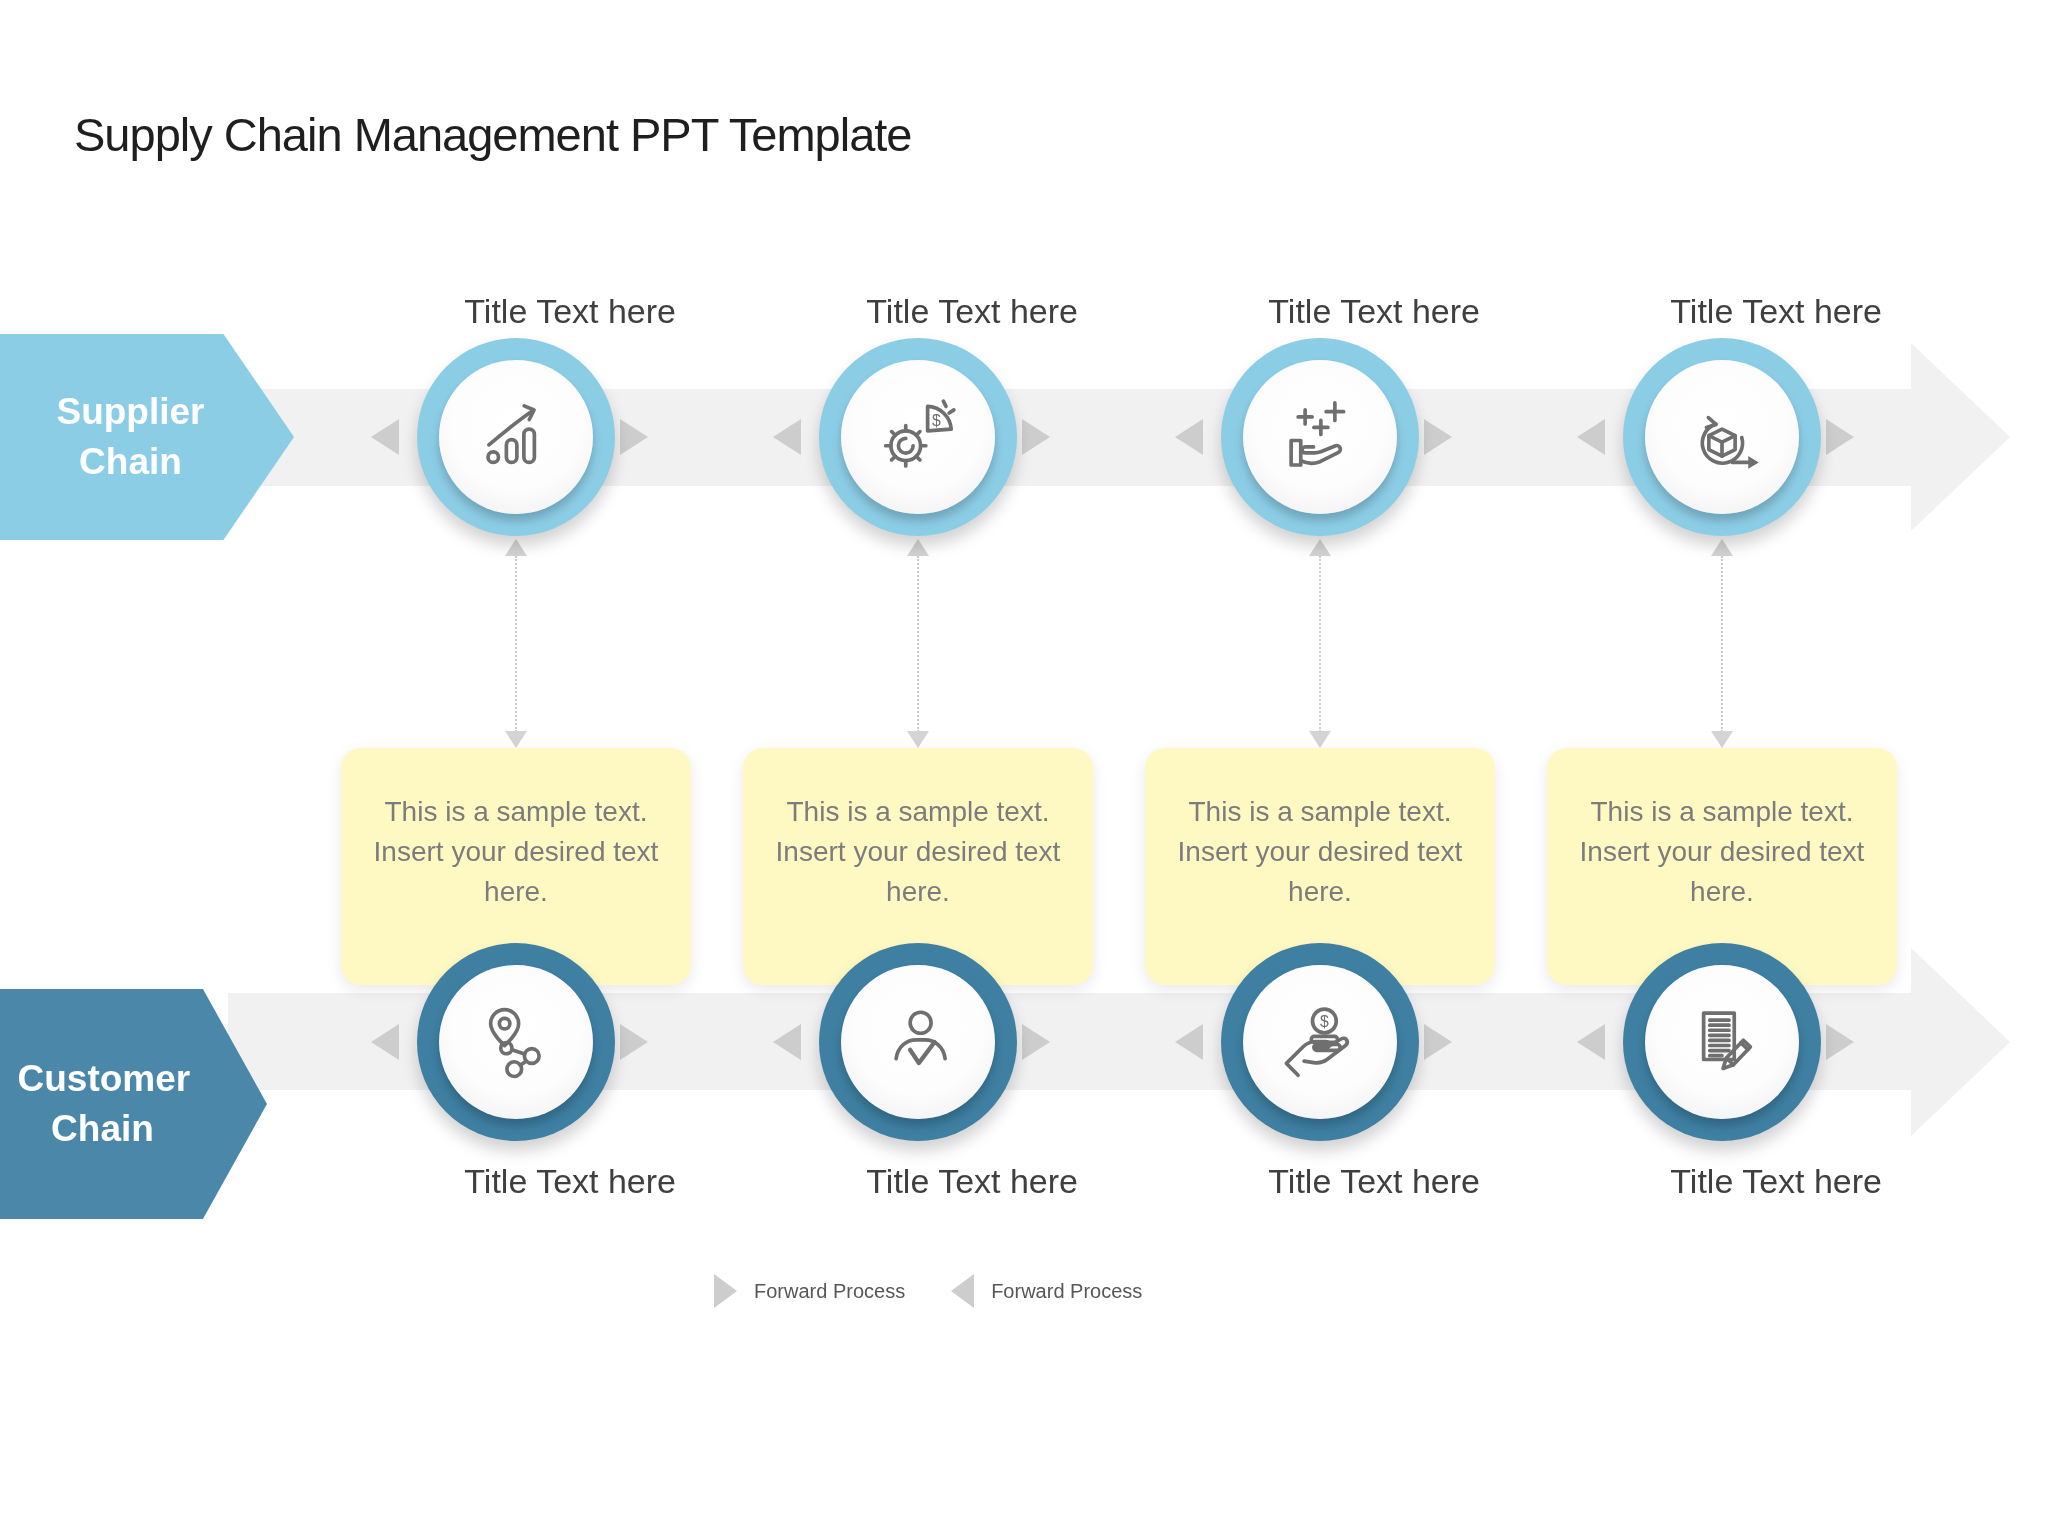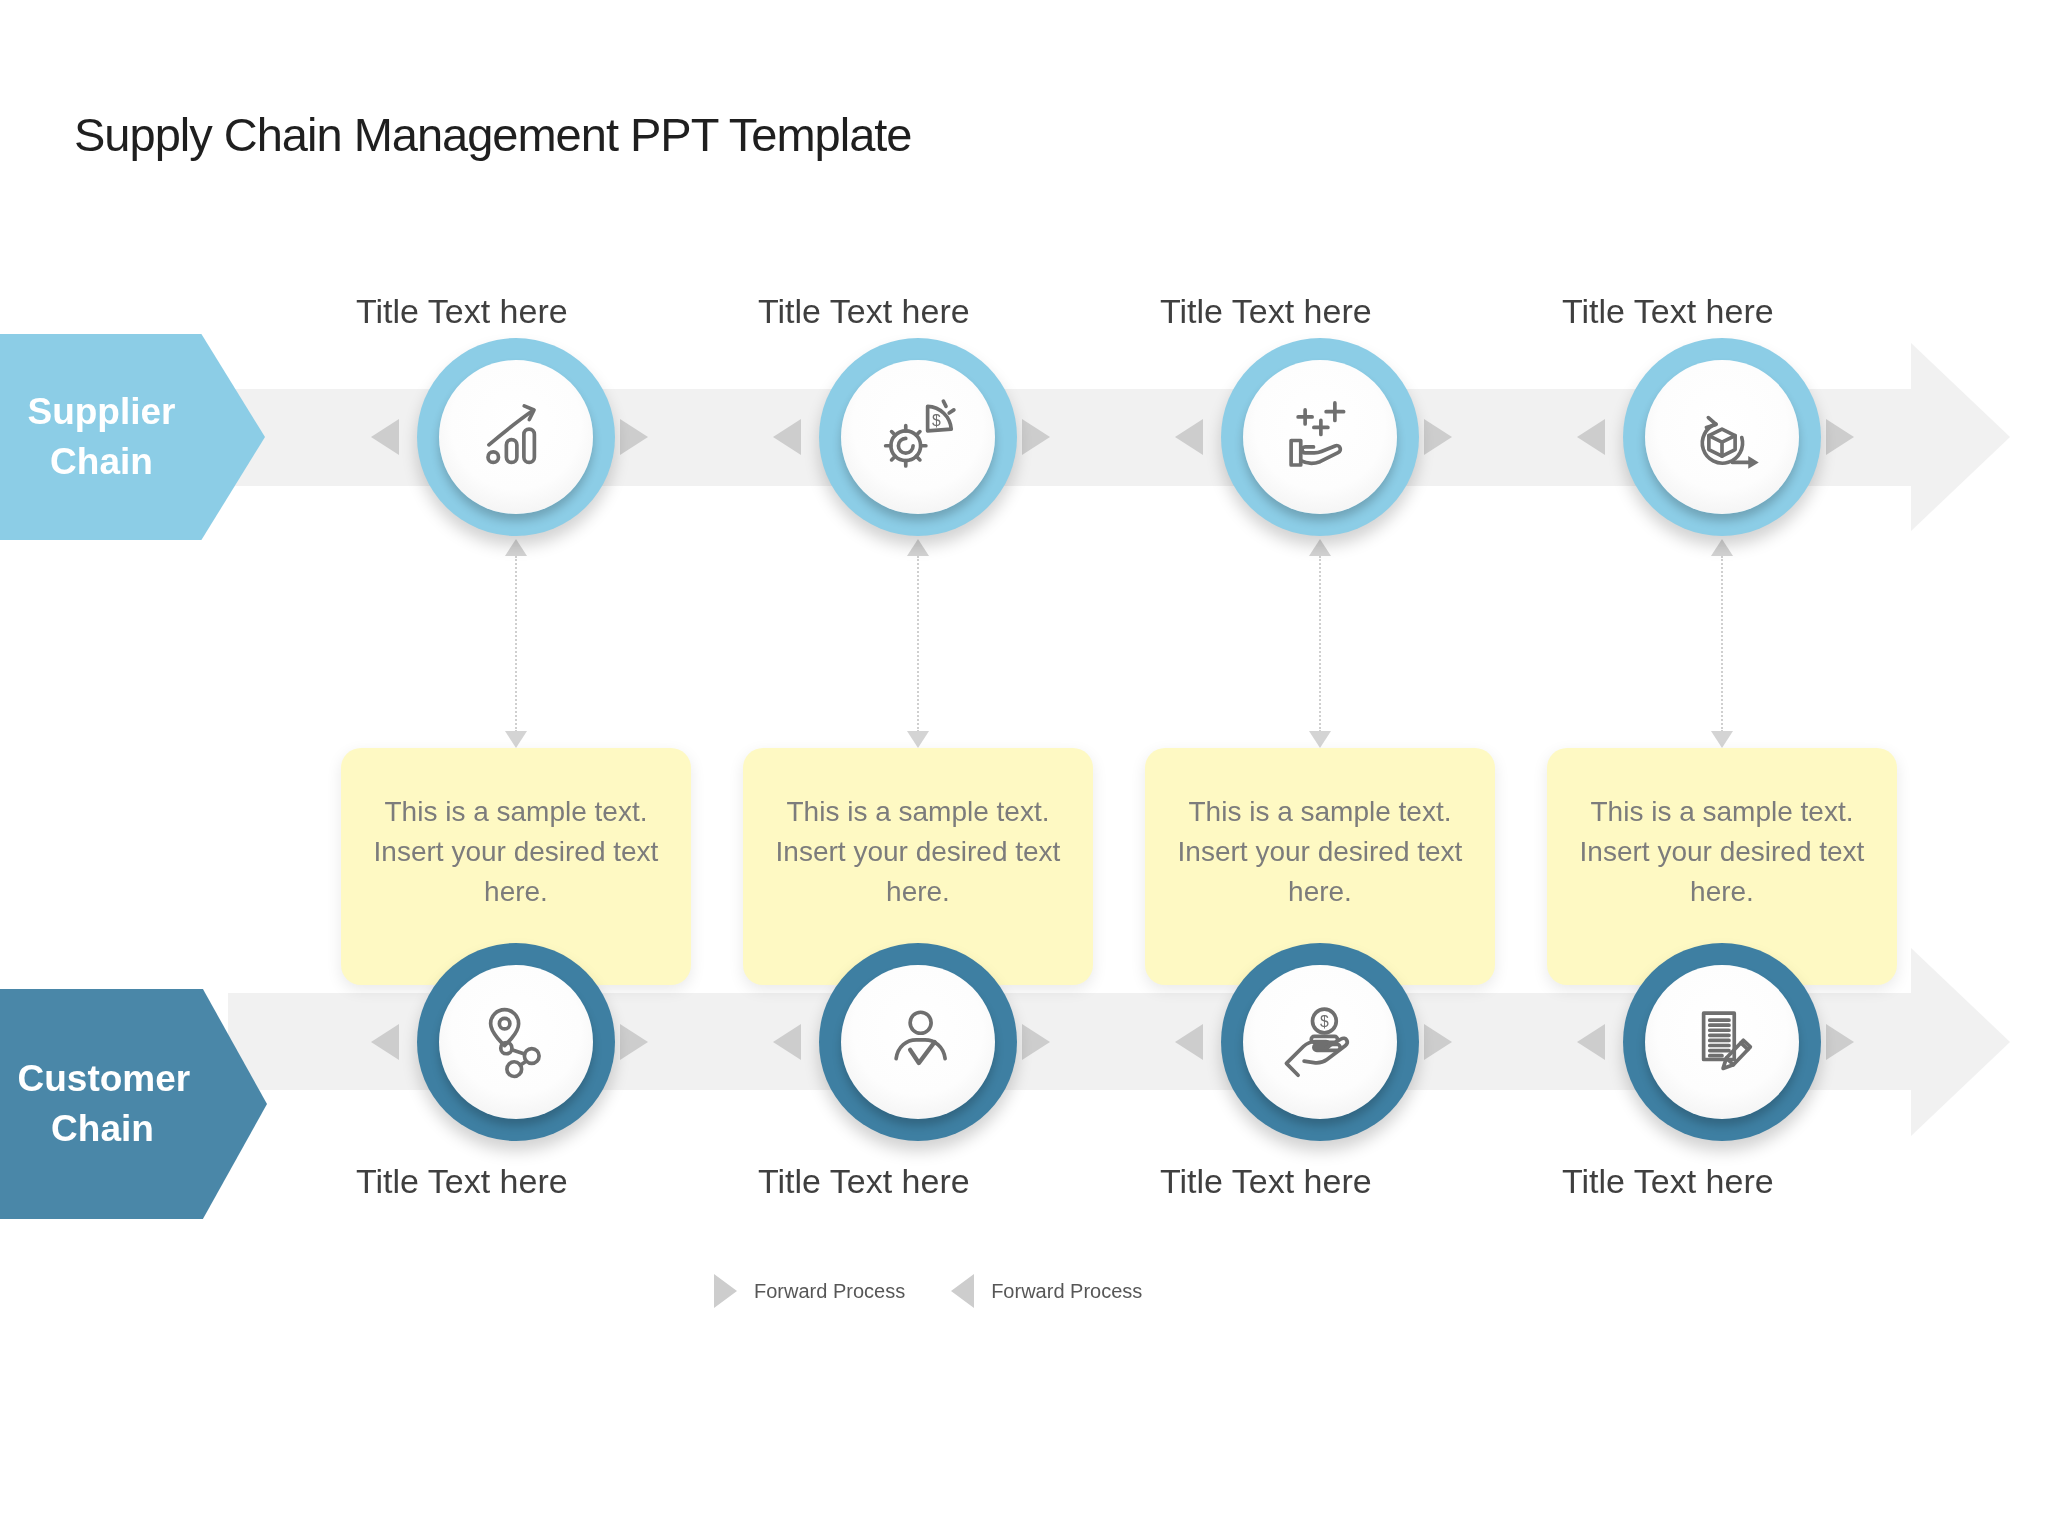--- a/index.html
+++ b/index.html
@@ -28,21 +28,21 @@
   .band-arrowhead-bottom{top:948px;}
 
   
   .chevron{
     z-index:5;display:flex;align-items:center;justify-content:center;
     clip-path:polygon(0 0,76% 0,100% 50%,76% 100%,0 100%);
     filter:drop-shadow(5px 7px 7px rgba(0,0,0,.16));
     color:#ffffff;font-weight:bold;font-size:37px;line-height:1.35;text-align:center;
   }
   .chevron span{display:block;width:170px;margin-right:62px;}
-  .chevron-supplier{left:0;top:334px;width:265px;height:206px;background:var(--supplier-blue);}
+  .chevron-supplier{left:0;top:334px;width:265px;height:206px;background:var(--supplier-blue);padding-left:29px;}
   .chevron-customer{left:0;top:942px;width:267px;height:230px;background:var(--customer-blue);margin-top:47px;}
 
   
   .node{
     width:198px;height:198px;border-radius:50%;z-index:4;
     display:flex;align-items:center;justify-content:center;
     box-shadow:0 10px 16px rgba(0,0,0,.18);
   }
   .node-top{top:338px;background:var(--supplier-blue);}
   .node-bottom{top:943px;background:var(--customer-ring);}
@@ -58,21 +58,21 @@
   
   .step-tri{width:0;height:0;z-index:2;
     border-top:18px solid transparent;border-bottom:18px solid transparent;}
   .step-tri.right{border-left:28px solid var(--triangle-gray);}
   .step-tri.left{border-right:28px solid var(--triangle-gray);}
   .tri-top{top:419px;}
   .tri-bottom{top:1024px;}
 
   
   .step-title{
-    width:320px;text-align:left;font-size:34px;color:var(--step-title);z-index:4;
+    width:320px;text-align:right;font-size:34px;color:var(--step-title);z-index:4;
   }
   .step-title-top{top:292px;}
   .step-title-bottom{top:1162px;}
 
   
   .connector-line{
     top:556px;height:176px;width:0;z-index:3;
     border-left:2px dotted #cfcfcf;
   }
   .connector-arrow{width:0;height:0;z-index:3;

